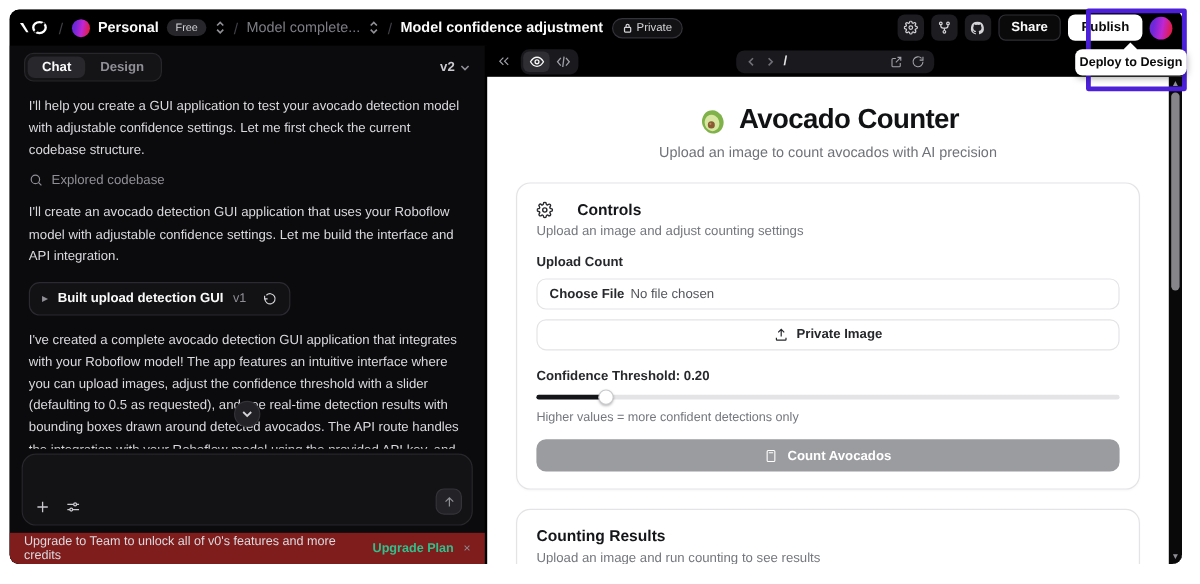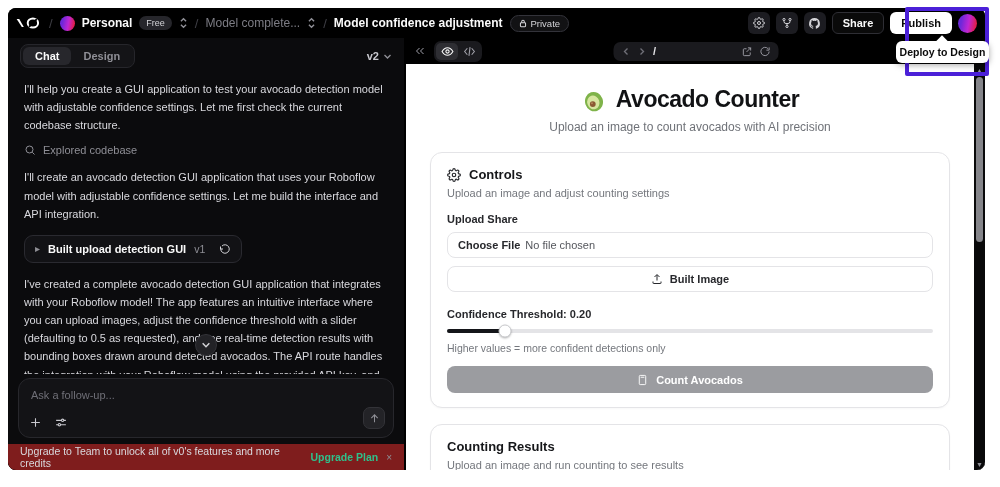--- a/index.html
+++ b/index.html
@@ -82,21 +82,21 @@
   .url-path { font-size: 11px; color: #e4e4e7; font-weight: bold; }
   .url-right { margin-left: auto; display: flex; gap: 7px; align-items: center; }
   .preview-body { flex: 1; background: #ffffff; position: relative; overflow: hidden; display: flex; }
   .preview-content { flex: 1; padding: 14px 24px 0 24px; overflow: hidden; }
   .app-title-row { display: flex; align-items: center; justify-content: center; gap: 9px; margin-top: 8px; }
   .app-title { font-size: 23px; font-weight: bold; color: #111214; letter-spacing: -0.5px; }
   .app-subtitle { text-align: center; font-size: 12px; color: #6f7278; margin-top: 7px; }
   .card { border: 1px solid #e4e4e7; border-radius: 12px; background: #fff; padding: 14px 16px;
     margin: 0 auto; max-width: 548px; box-shadow: 0 1px 2px rgba(0,0,0,0.03); }
   .card-controls { margin-top: 18px; }
-  .card-heading { display: flex; align-items: center; gap: 8px; font-size: 13px; font-weight: bold; color: #151619; }
+  .card-heading { display: flex; align-items: center; gap: 20px; font-size: 13px; font-weight: bold; color: #151619; }
   .card-desc { font-size: 11px; color: #74777d; margin-top: 5px; }
   .field-label { font-size: 11px; font-weight: bold; color: #27282c; margin-top: 14px; }
   .file-input { border: 1px solid #e4e4e7; border-radius: 8px; height: 26px; display: flex; align-items: center;
     padding: 0 10px; margin-top: 7px; font-size: 11px; gap: 5px; }
   .file-btn-text { color: #27282c; font-weight: bold; }
   .file-status { color: #54565c; }
   .btn-outline { border: 1px solid #e4e4e7; border-radius: 8px; height: 26px; display: flex; align-items: center;
     justify-content: center; gap: 7px; margin-top: 8px; font-size: 11px; font-weight: bold; color: #27282c; background: #fff; }
   .slider { position: relative; height: 4px; background: #e4e4e7; border-radius: 2px; margin-top: 9px; }
   .slider-fill { position: absolute; left: 0; top: 0; bottom: 0; width: 12%; background: #141519; border-radius: 2px; }
@@ -242,21 +242,20 @@
           <p class="msg-p">I've created a complete avocado detection GUI application that integrates with your Roboflow model! The app features an intuitive interface where you can upload images, adjust the confidence threshold with a slider (defaulting to 0.5 as requested), and see real-time detection results with bounding boxes drawn around detected avocados. The API route handles the integration with your Roboflow model using the provided API key, and the canvas visualization clearly shows detection confidence percentages for each found avocado.</p>
 
           <div class="scroll-pill">
             <svg width="10" height="10" viewBox="0 0 12 12" fill="none" stroke="currentColor" stroke-width="1.8">
                 <path d="M2 4 L6 8 L10 4"></path>
               </svg>
           </div>
         </div>
 
         <div class="composer">
-          <div class="composer-placeholder">Ask a follow-up...</div>
           <div class="composer-tools">
             <svg width="13" height="13" viewBox="0 0 24 24" fill="none" stroke="currentColor" stroke-width="2">
                 <path d="M12 4 v16 M4 12 h16"></path>
               </svg>
             <svg width="14" height="13" viewBox="0 0 24 24" fill="none" stroke="currentColor" stroke-width="2">
                 <path d="M3 8 h10 M17 8 h4 M3 16 h4 M11 16 h10"></path>
                 <circle cx="15" cy="8" r="2.2"></circle>
                 <circle cx="9" cy="16" r="2.2"></circle>
               </svg>
           </div>
@@ -331,31 +330,31 @@
             <div class="card card-controls">
               <div class="card-heading">
                 <svg width="14" height="14" viewBox="0 0 24 24" fill="none" stroke="#27282c" stroke-width="2">
                     <circle cx="12" cy="12" r="3"></circle>
                     <path d="M19.4 15a1.65 1.65 0 0 0 .33 1.82l.06.06a2 2 0 1 1-2.83 2.83l-.06-.06a1.65 1.65 0 0 0-1.82-.33 1.65 1.65 0 0 0-1 1.51V21a2 2 0 1 1-4 0v-.09A1.65 1.65 0 0 0 9 19.4a1.65 1.65 0 0 0-1.82.33l-.06.06a2 2 0 1 1-2.83-2.83l.06-.06a1.65 1.65 0 0 0 .33-1.82 1.65 1.65 0 0 0-1.51-1H3a2 2 0 1 1 0-4h.09A1.65 1.65 0 0 0 4.6 9a1.65 1.65 0 0 0-.33-1.82l-.06-.06a2 2 0 1 1 2.83-2.83l.06.06a1.65 1.65 0 0 0 1.82.33H9a1.65 1.65 0 0 0 1-1.51V3a2 2 0 1 1 4 0v.09a1.65 1.65 0 0 0 1 1.51 1.65 1.65 0 0 0 1.82-.33l.06-.06a2 2 0 1 1 2.83 2.83l-.06.06a1.65 1.65 0 0 0-.33 1.82V9a1.65 1.65 0 0 0 1.51 1H21a2 2 0 1 1 0 4h-.09a1.65 1.65 0 0 0-1.51 1z"></path>
                   </svg>
                 <span>Controls</span>
               </div>
               <div class="card-desc">Upload an image and adjust counting settings</div>
 
-              <div class="field-label">Upload Share</div>
+              <div class="field-label">Upload Count</div>
               <div class="file-input">
                 <span class="file-btn-text">Choose File</span>
                 <span class="file-status">No file chosen</span>
               </div>
               <div class="btn-outline">
                 <svg width="12" height="12" viewBox="0 0 24 24" fill="none" stroke="#27282c" stroke-width="2">
                     <path d="M12 15 V4 M7 8 l5-5 5 5"></path>
                     <path d="M4 17 v3 a1 1 0 0 0 1 1 h14 a1 1 0 0 0 1-1 v-3"></path>
                   </svg>
-                <span>Built Image</span>
+                <span>Private Image</span>
               </div>
 
               <div class="field-label" style="margin-top:16px;">Confidence Threshold: 0.20</div>
               <div class="slider">
                 <div class="slider-fill"></div>
                 <div class="slider-thumb"></div>
               </div>
               <div class="help-text">Higher values = more confident detections only</div>
 
               <div class="btn-count">

